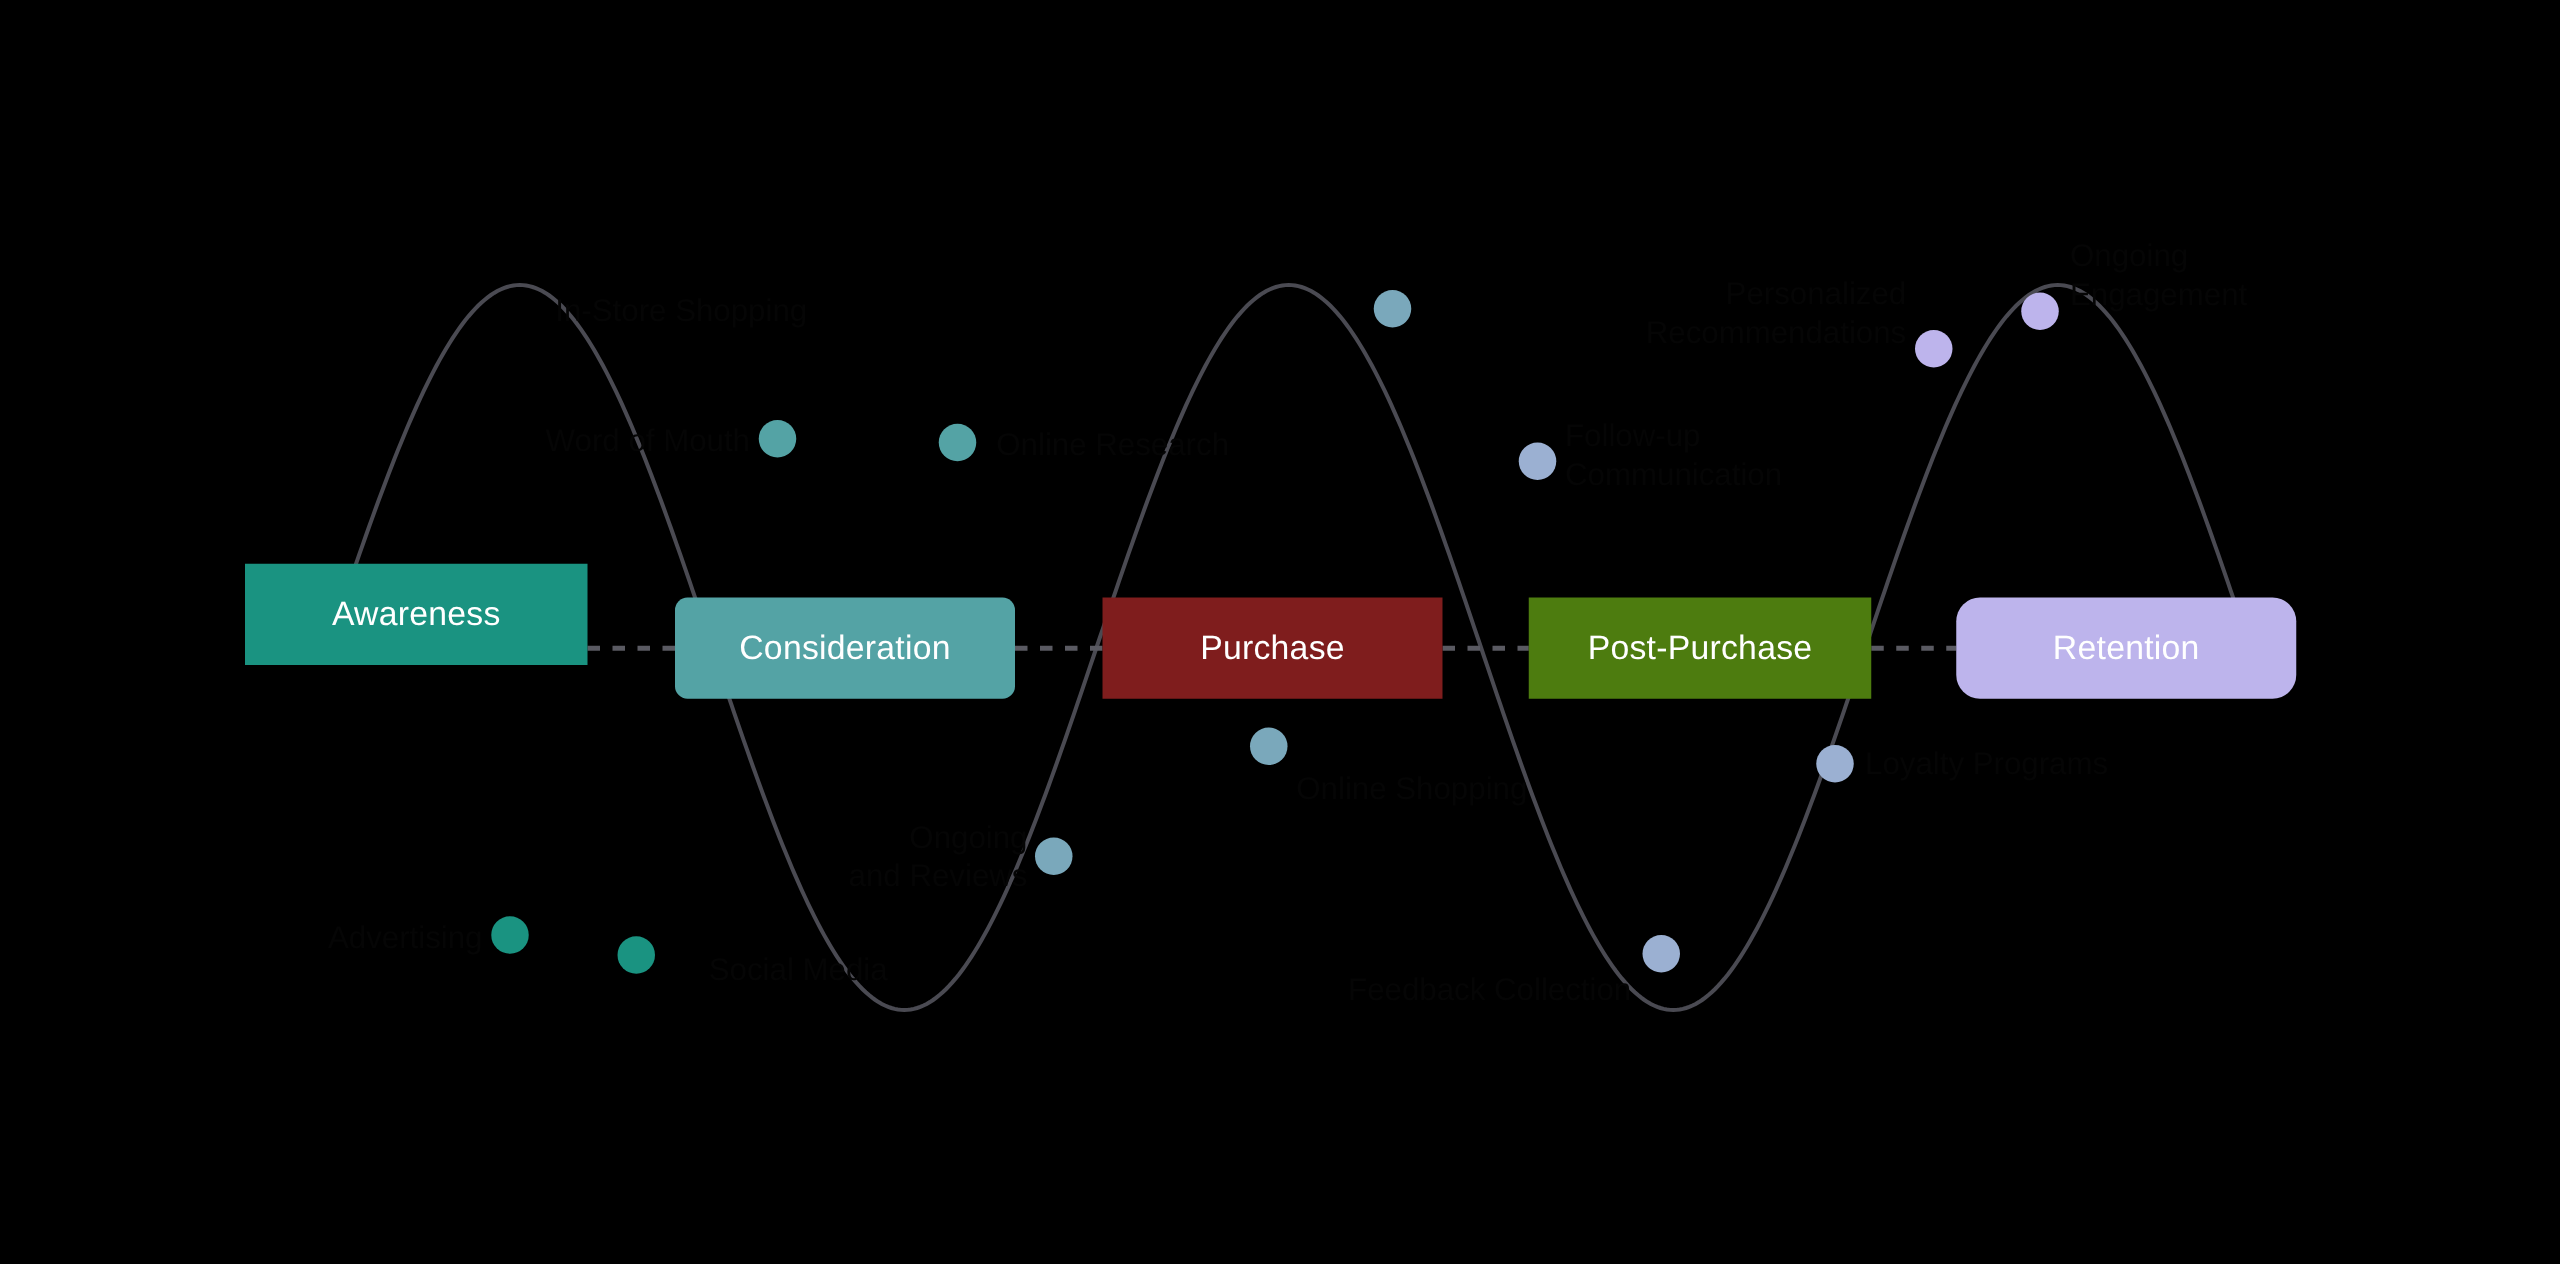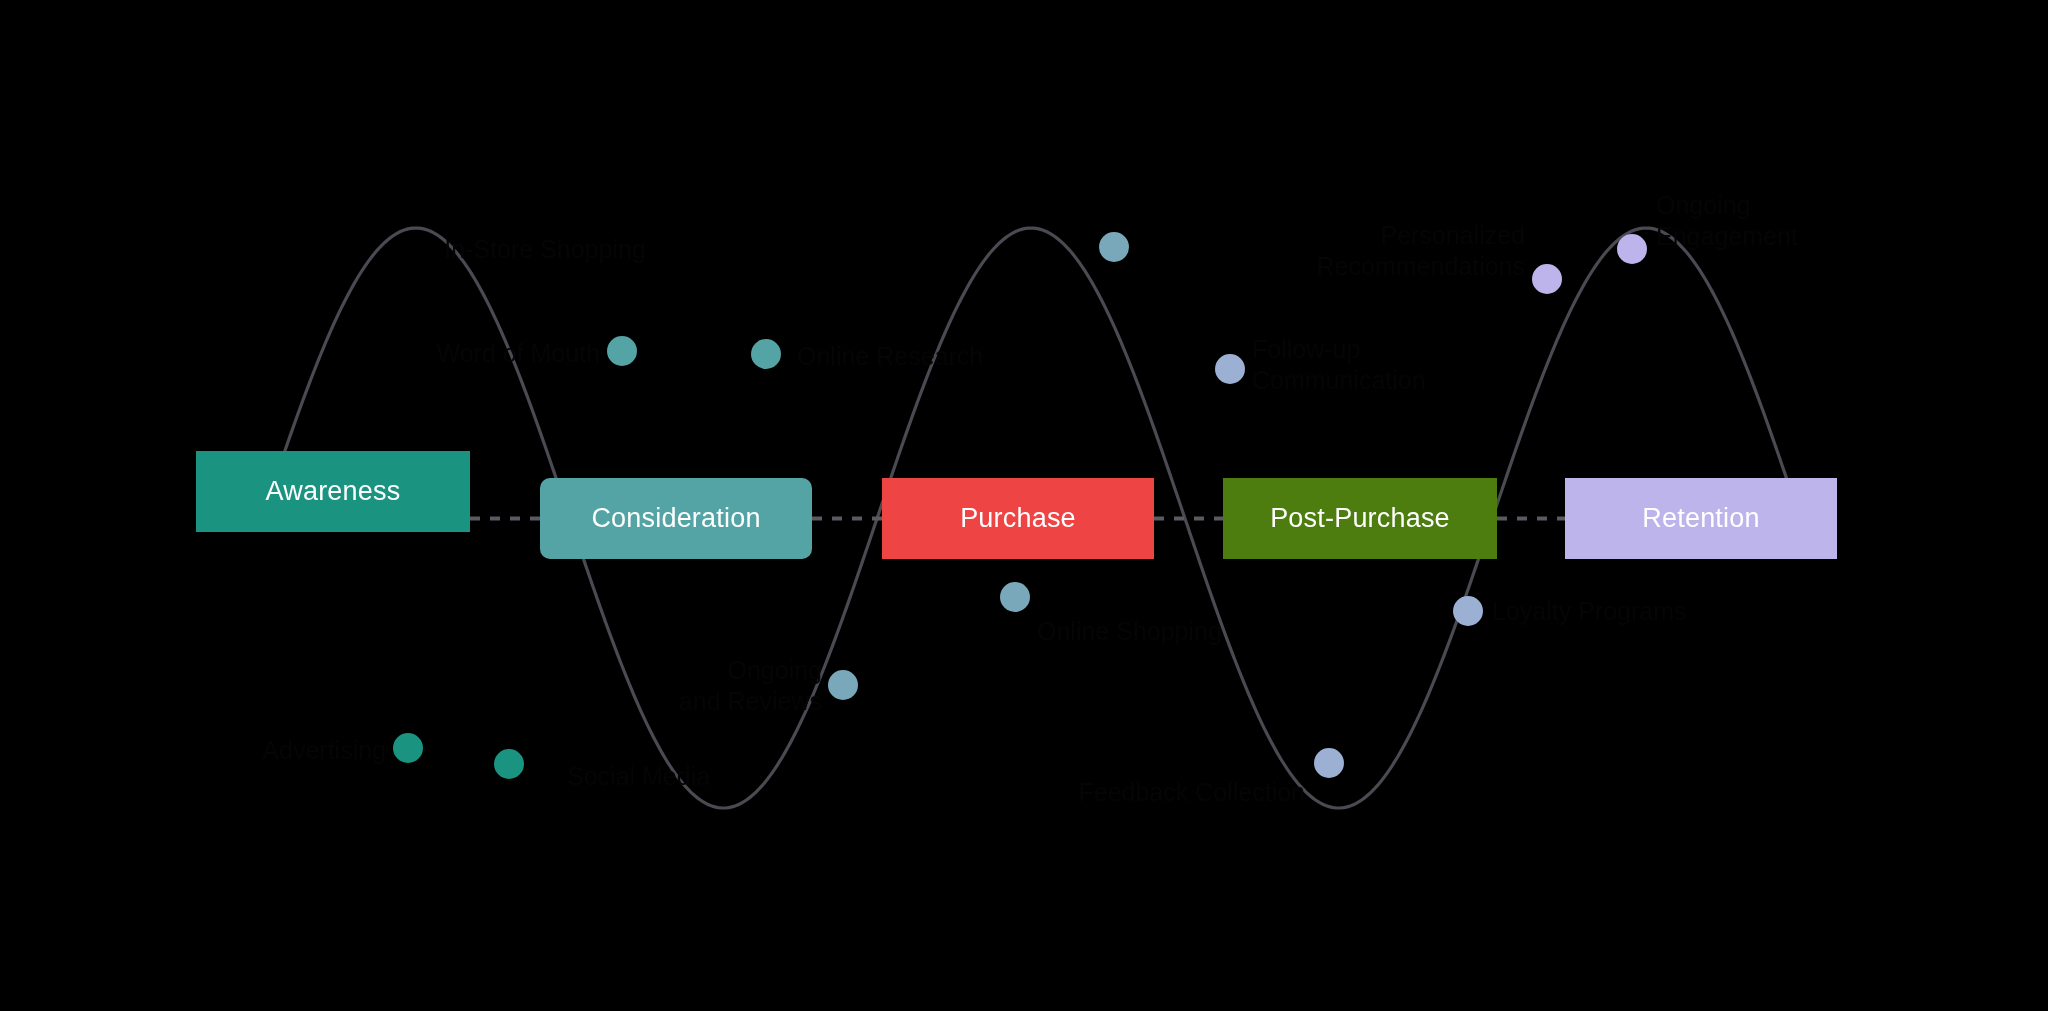--- a/index.html
+++ b/index.html
@@ -88,27 +88,27 @@
       </g>
   </svg>
 
   <div id="stage-layer">
       <div class="stage-box" style="left: 196px; top: 451px; width: 274px; height: 81px; background: rgb(26, 147, 129);">
         <span class="stage-label">Awareness</span>
       </div>
       <div class="stage-box" style="left: 540px; top: 478px; width: 272px; height: 81px; background: rgb(84, 163, 165); border-radius: 10px;">
         <span class="stage-label">Consideration</span>
       </div>
-      <div class="stage-box" style="left: 882px; top: 478px; width: 272px; height: 81px; background: #ef4444;">
+      <div class="stage-box" style="left: 882px; top: 478px; width: 272px; height: 81px; background: #7f1d1d;">
         <span class="stage-label">Purchase</span>
       </div>
       <div class="stage-box" style="left: 1223px; top: 478px; width: 274px; height: 81px; background: #4d7c0f;">
         <span class="stage-label">Post-Purchase</span>
       </div>
-      <div class="stage-box" style="left: 1565px; top: 478px; width: 272px; height: 81px; background: rgb(189, 180, 236);">
+      <div class="stage-box" style="left: 1565px; top: 478px; width: 272px; height: 81px; background: rgb(189, 180, 236); border-radius: 19px;">
         <span class="stage-label">Retention</span>
       </div>
     </div>
   <div id="label-layer">
       <div class="touchpoint-label tp-left" style="top: 735px; left: 0px; width: 386px; text-align: right;">Advertising</div>
       <div class="touchpoint-label tp-right" style="top: 761px; left: 531px; text-align: left; margin-left: 36px;">Social Media</div>
       <div class="touchpoint-label tp-left" style="top: 338px; left: 0px; width: 600px; text-align: right;">Word of Mouth</div>
       <div class="touchpoint-label tp-right" style="top: 341px; left: 797px; text-align: center;">Online Research</div>
       <div class="touchpoint-label tp-left" style="top: 655px; left: 0px; width: 822px; text-align: right;">Ongoing
 and Reviews</div>

